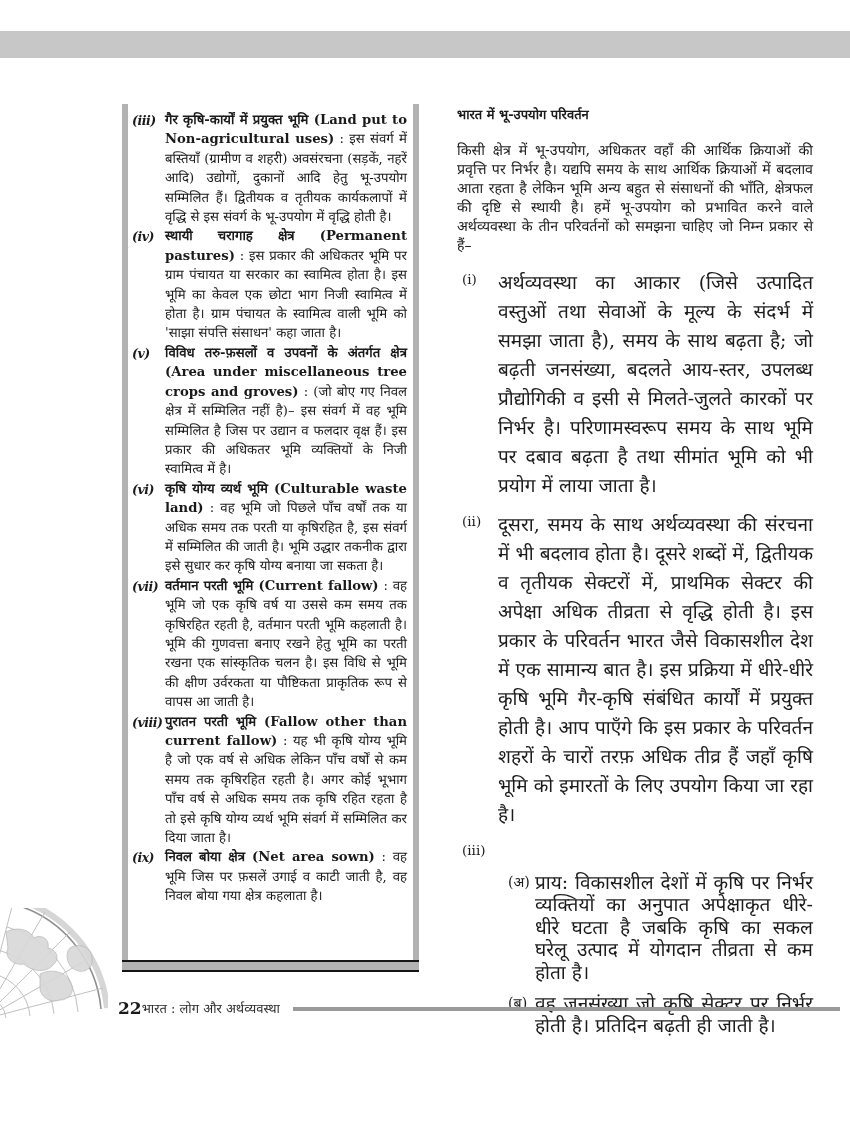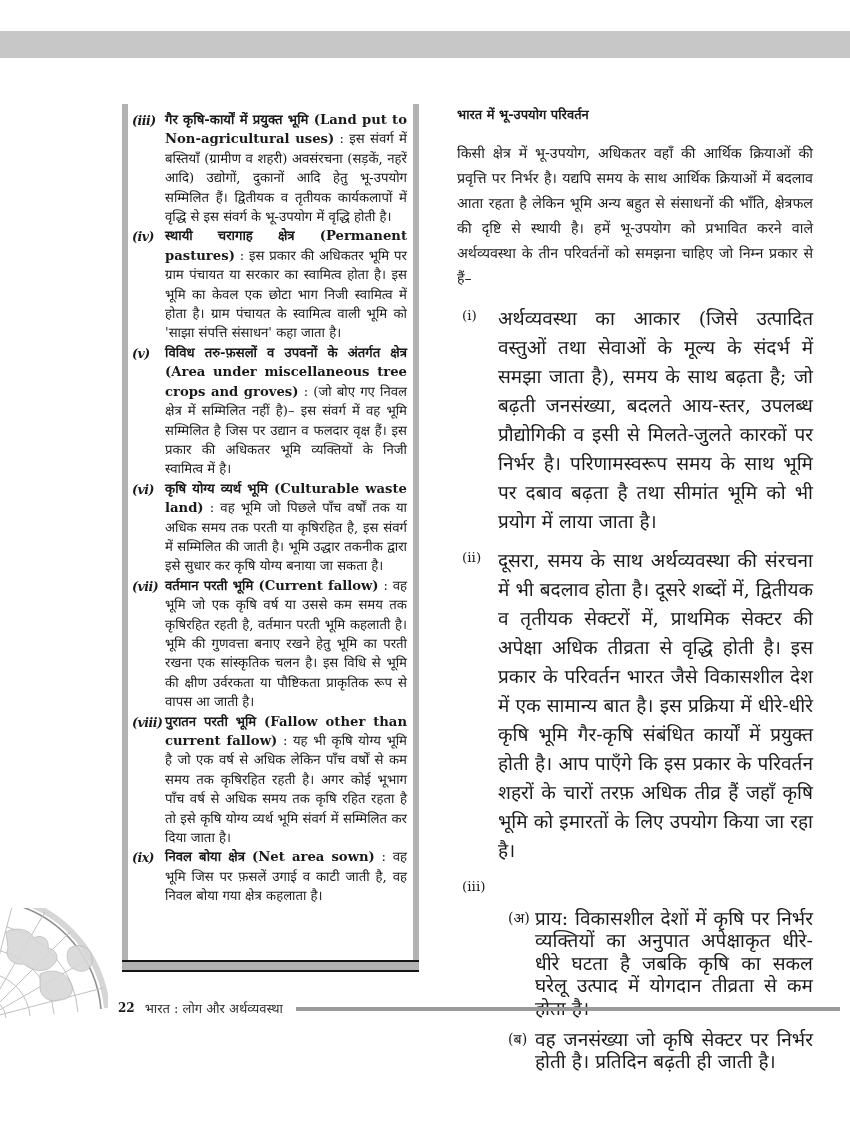--- a/index.html
+++ b/index.html
@@ -27,36 +27,36 @@
   .lb-item { display:flex; font-size:13.2px; line-height:19.4px; text-align:justify; }
   .lb-marker {
     flex:0 0 33px; font-weight:bold; font-style:italic; font-size:12.5px;
     padding-top:1px; letter-spacing:-0.5px;
   }
   .lb-text { flex:1; }
   .lb-term { font-weight:bold; }
   
   .main-col { position:absolute; left:457px; top:106px; width:356px; }
   .heading { font-size:13px; font-weight:bold; margin:0 0 17px 0; line-height:1.35; }
-  .intro { font-size:14.2px; line-height:25px; text-align:justify; margin:0 0 13px 0; }
+  .intro { font-size:14.2px; line-height:19px; text-align:justify; margin:0 0 13px 0; }
   .point { display:flex; margin-bottom:10px; }
   .pt-marker {
     flex:0 0 41px; box-sizing:border-box; padding-left:5px;
     font-size:13.5px; line-height:22.4px;
   }
   .pt-text { flex:1; font-size:19px; line-height:29px; text-align:justify; }
   .subpoint { display:flex; margin:9px 0 9px 51px; }
   .sp-marker { flex:0 0 27px; font-size:14.2px; line-height:22.4px; }
   .sp-text { flex:1; font-size:19px; line-height:22.4px; text-align:justify; }
   
   .footer {
     position:absolute; left:118px; top:1000px; width:722px;
     display:flex; align-items:flex-start;
   }
-  .page-num { font-weight:bold; font-size:12px; margin-right:10px; line-height:17px; }
+  .page-num { font-weight:bold; font-size:17px; line-height:17px; }
   .book-title { font-size:13px; color:#2e2e2e; margin-right:13px; white-space:nowrap; line-height:17px; }
   .footer-rule { flex:1; height:4px; background:#9a9a9a; margin-top:7px; }
   
   .globe { position:absolute; left:0; top:908px; width:108px; height:110px; }
 </style>
 </head>
 <body>
 
 <div class="top-bar"></div>
 

